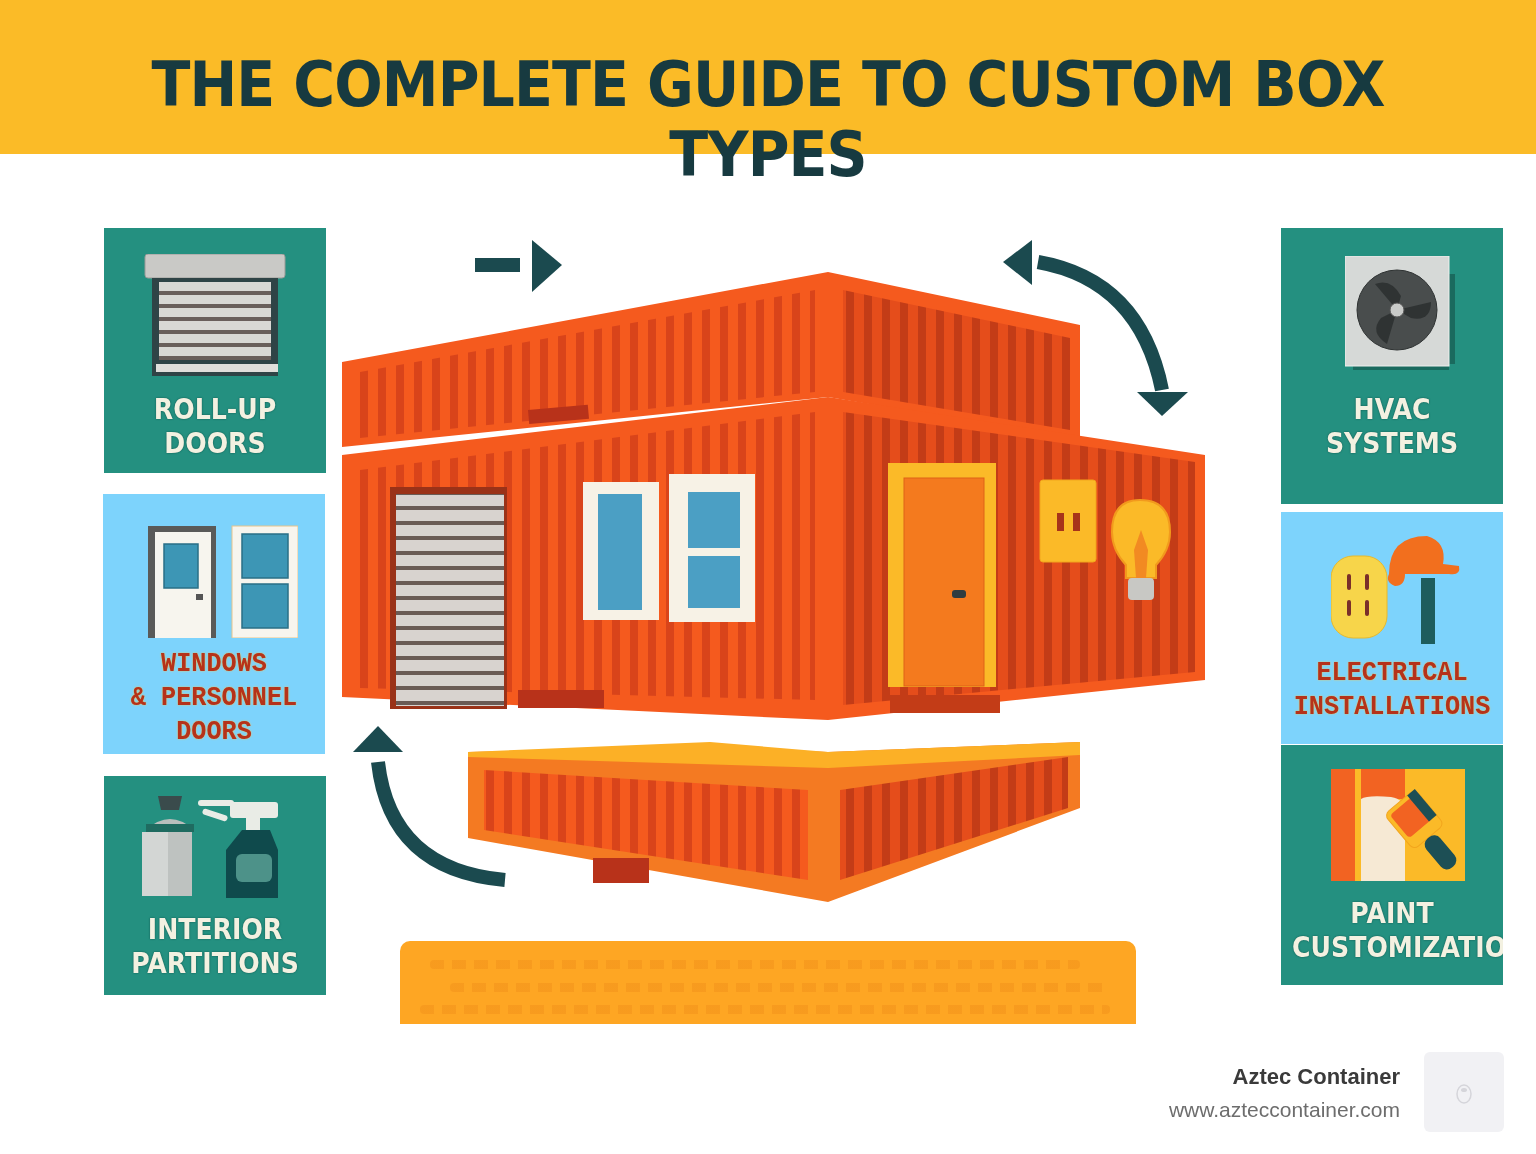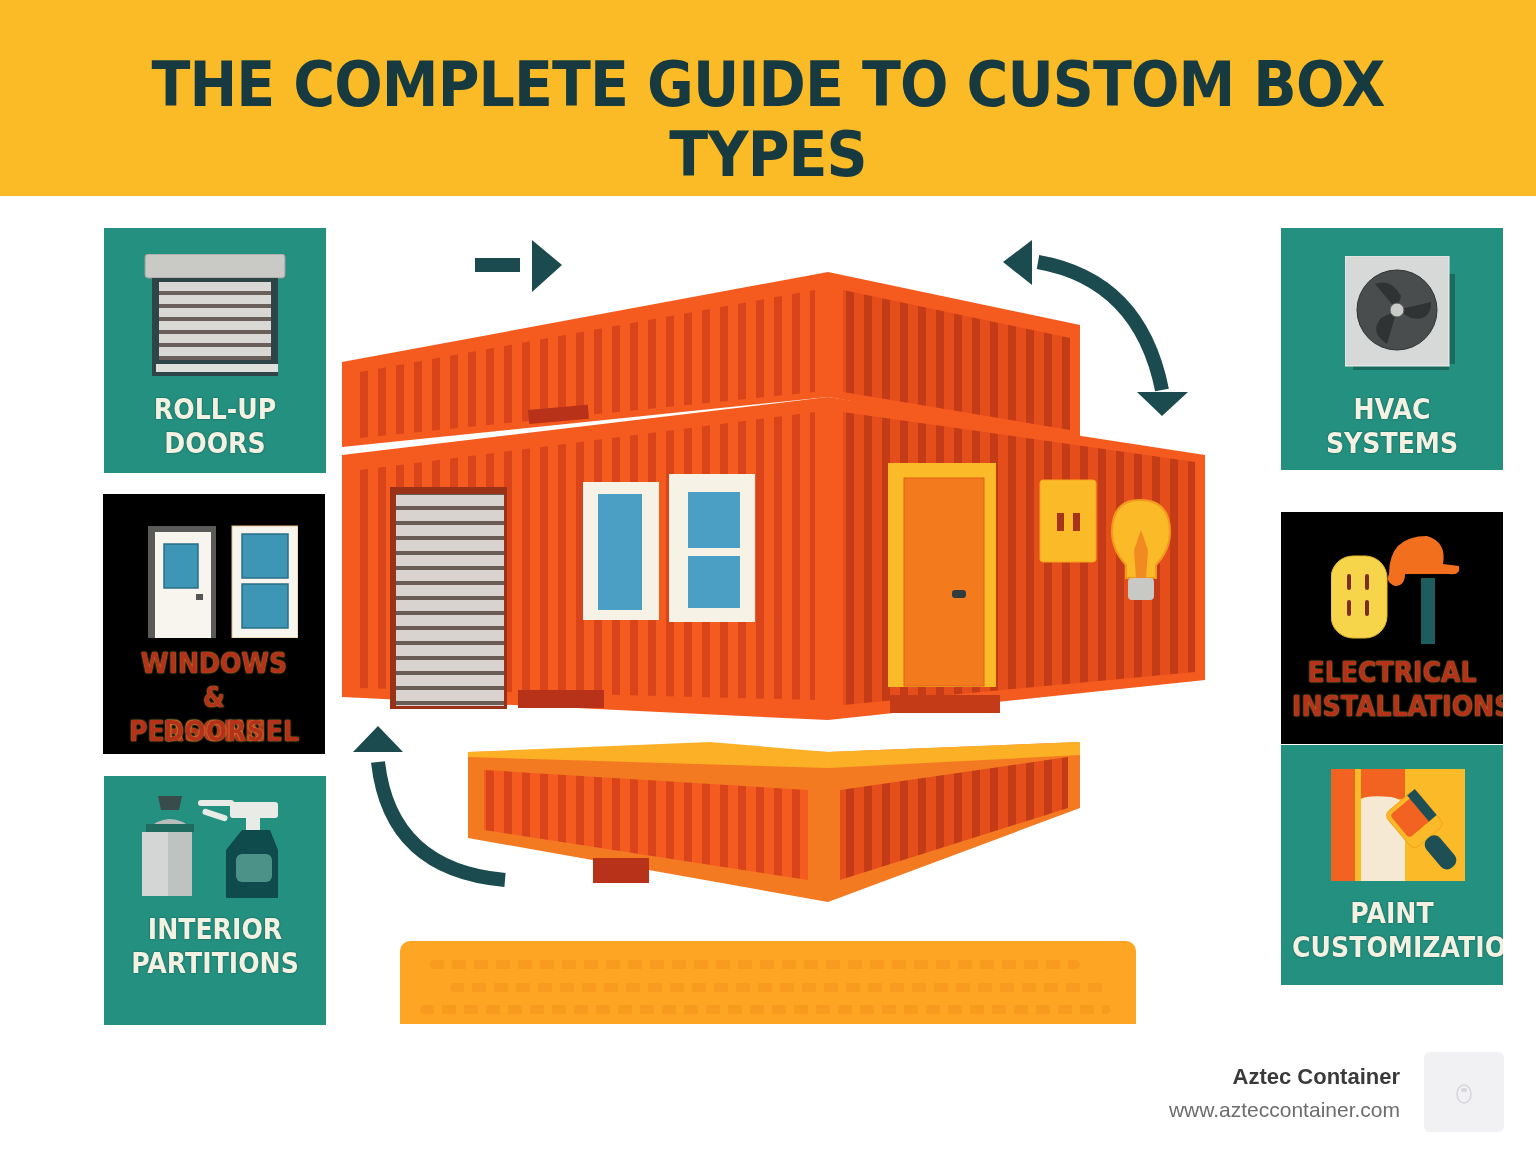--- a/index.html
+++ b/index.html
@@ -1,20 +1,20 @@
 <!DOCTYPE html>
 <html><head>
 <meta charset="utf-8">
 <style>
   * { box-sizing: border-box; margin: 0; padding: 0; }
   html, body { width: 1536px; height: 1154px; background: #ffffff; overflow: hidden; }
   body { position: relative; font-family: "DejaVu Sans", sans-serif; }
 
   .header {
-    position: absolute; left: 0; top: 0; width: 1536px; height: 196px;
+    position: absolute; left: 0; top: 0; width: 1536px; height: 154px;
     background: #fbbb27;
     text-align: center;
   }
   .header .title {
     position: absolute; left: 0; right: 0; top: 50px;
     font-family: "DejaVu Sans", sans-serif;
     font-weight: bold; font-size: 62px; letter-spacing: -1px;
     color: #173a40;
     transform: scaleX(0.92);
     line-height: 70px;
@@ -23,21 +23,21 @@
     position: absolute; left: 0; right: 0; top: 134px;
     font-weight: bold; font-size: 38px; color: #173a40; line-height: 44px;
   }
 
   .card {
     position: absolute; width: 222px; border-radius: 0;
     overflow: hidden;
     margin-left: 36px;
   }
   .card.teal { background: #249080; }
-  .card.amber { background: #000000; }
+  .card.amber { background: #7dd3fc; font-family: Liberation Mono, monospace; }
   .card .label {
     position: absolute; left: 0; right: 0; text-align: center;
     font-weight: bold; font-size: 28px; line-height: 34px;
     transform: scaleX(0.9);
   }
   .card.teal .label { color: #f3f1e1; text-shadow: 0 0 2px #0e4d45; }
   .card.amber .label { color: #b5321a; text-shadow: 0 0 2px #f7c64a; }
   .card svg.icon { position: absolute; }
 
   .center-art { position: absolute; left: 330px; top: 230px; width: 890px; height: 690px; }
@@ -106,39 +106,39 @@
     <rect x="48" y="72" width="7" height="6" fill="#555"></rect>
     <rect x="84" y="4" width="66" height="112" fill="#f7f5ee" stroke="#e8c48a"></rect>
     <rect x="94" y="12" width="46" height="44" fill="#3d96b5" stroke="#2a6f87" stroke-width="1.5"></rect>
     <rect x="94" y="62" width="46" height="44" fill="#3d96b5" stroke="#2a6f87" stroke-width="1.5"></rect>
   </svg>
   <div class="label" style="top:153px;">WINDOWS</div>
   <div class="label" style="top:187px;">&amp; PERSONNEL</div>
   <div class="label" style="top:221px;">DOORS</div>
 </div>
 
-<div class="card teal" style="left:68px; top:776px; height:249px;">
+<div class="card teal" style="left:68px; top:776px; height:219px;">
   <svg class="icon" style="left:36px; top:20px;" width="150" height="110" viewBox="0 0 150 110">
     <path d="M18 0 h24 l-3 14 h-18 z" fill="#3a4b4c"></path>
     <path d="M6 34 q24 -22 48 0 z" fill="#b9bebc"></path>
     <rect x="6" y="28" width="48" height="8" fill="#1f6b60"></rect>
     <rect x="2" y="36" width="50" height="64" fill="#d3d6d4"></rect>
     <rect x="28" y="36" width="24" height="64" fill="#bec2c0"></rect>
     <rect x="58" y="4" width="36" height="6" rx="3" fill="#e9ece6"></rect>
     <rect x="62" y="16" width="26" height="6" rx="3" fill="#e9ece6" transform="rotate(18 75 19)"></rect>
     <rect x="90" y="6" width="48" height="16" rx="3" fill="#e9ece6"></rect>
     <rect x="106" y="22" width="14" height="12" fill="#e9ece6"></rect>
     <path d="M102 34 h28 l8 20 v48 h-52 v-48 z" fill="#0f4a4c"></path>
     <rect x="96" y="58" width="36" height="28" rx="6" fill="#4d9289"></rect>
   </svg>
   <div class="label" style="top:137px;">INTERIOR</div>
   <div class="label" style="top:171px;">PARTITIONS</div>
 </div>
 
-<div class="card teal" style="left:1245px; top:228px; height:242px;">
+<div class="card teal" style="left:1245px; top:228px; height:276px;">
   <svg class="icon" style="left:64px; top:28px;" width="112" height="120" viewBox="0 0 112 120">
     <rect x="8" y="108" width="96" height="6" fill="#1a6a5e"></rect>
     <rect x="104" y="18" width="6" height="90" fill="#1a6a5e"></rect>
     <rect x="0" y="0" width="104" height="110" fill="#d6d9d7" stroke="#eef0ee"></rect>
     <circle cx="52" cy="54" r="40" fill="#494d4d" stroke="#2e3232"></circle>
     <g fill="#2f3333">
       <path d="M52 54 L30 28 Q46 22 56 40 Z"></path>
       <path d="M52 54 L86 46 Q86 66 66 62 Z"></path>
       <path d="M52 54 L42 88 Q24 76 36 62 Z"></path>
     </g>

